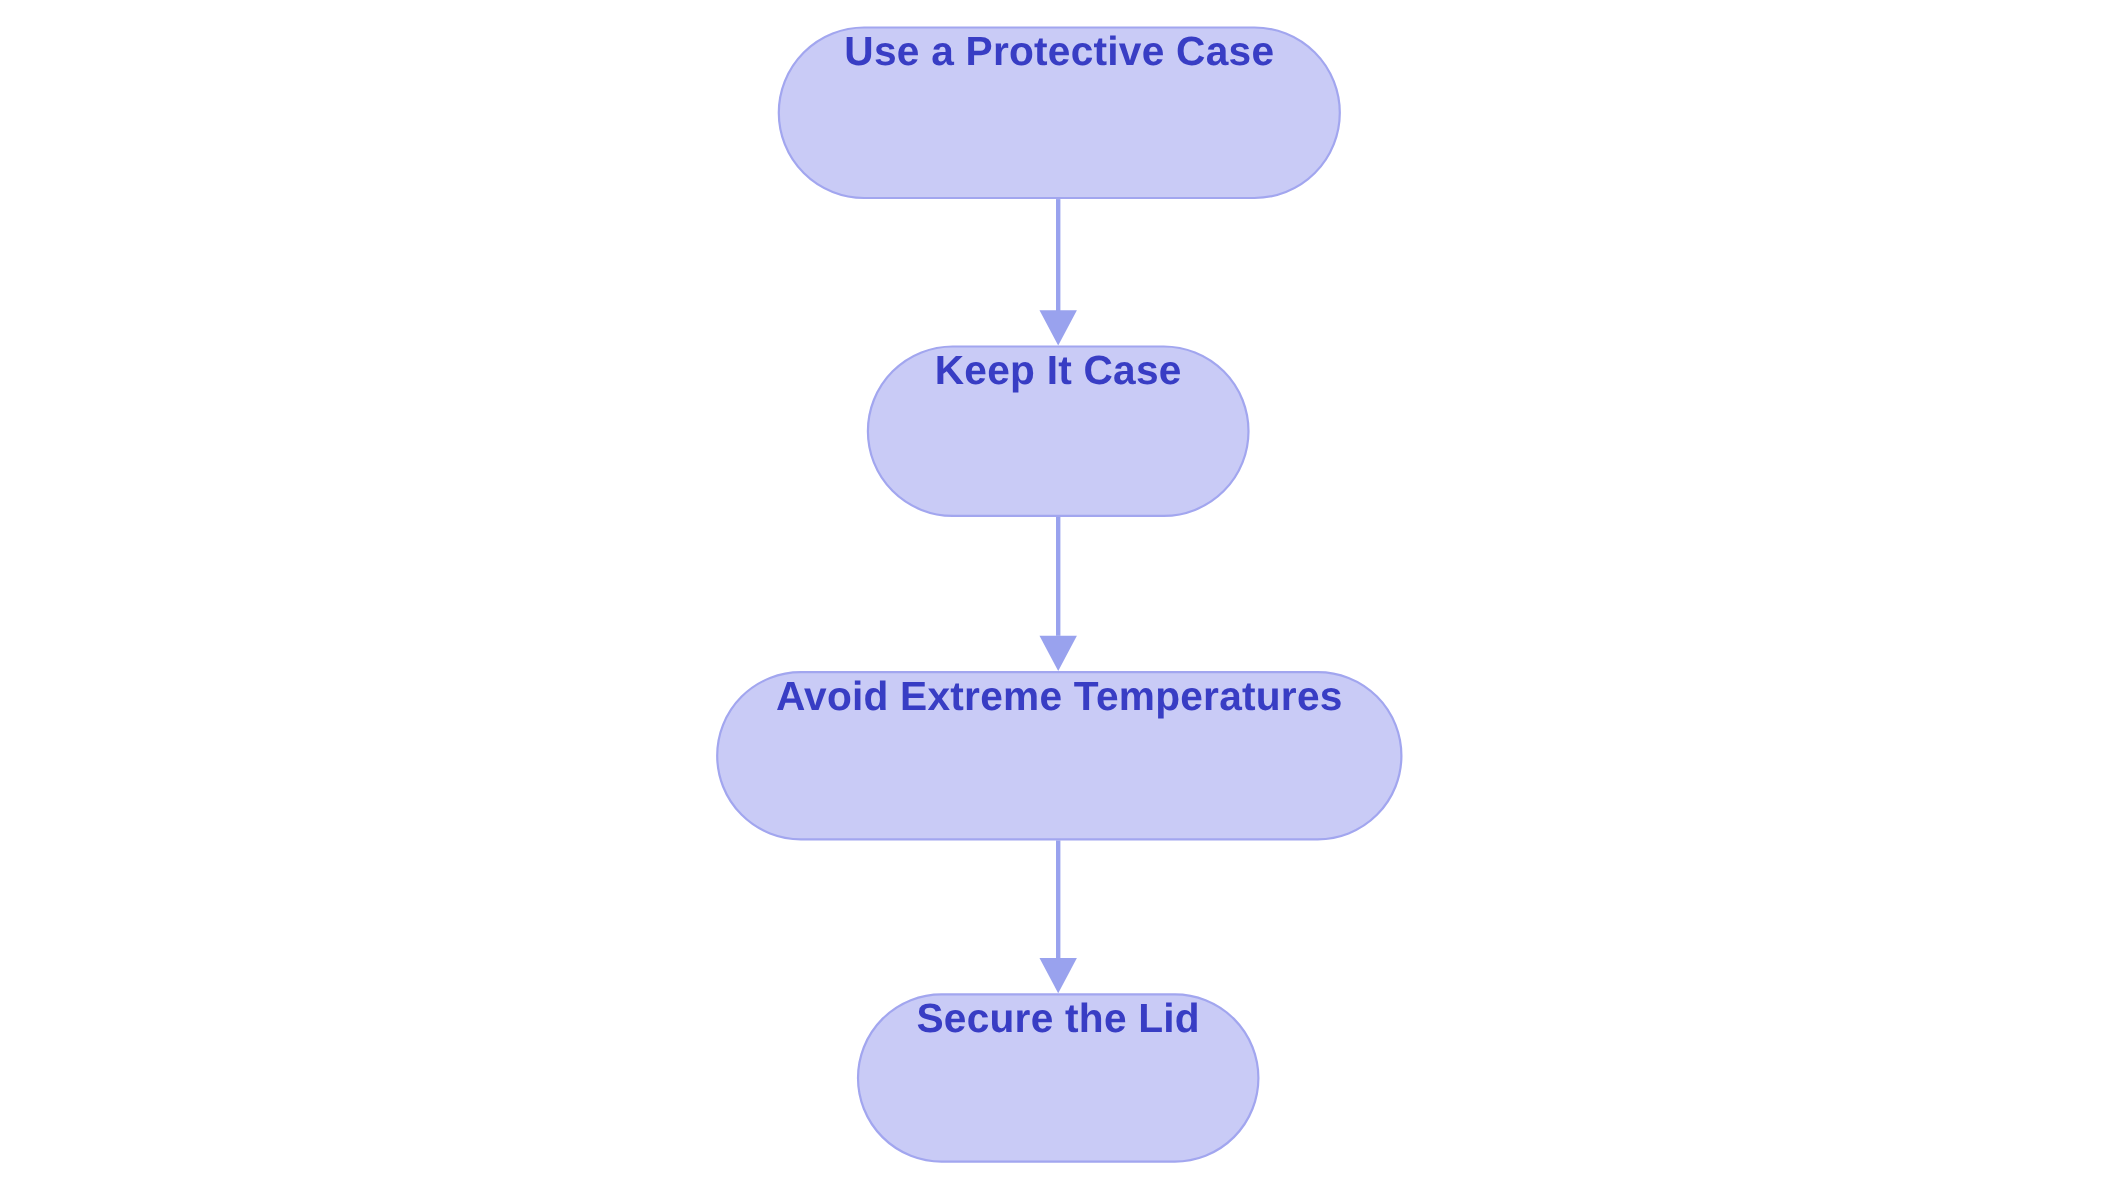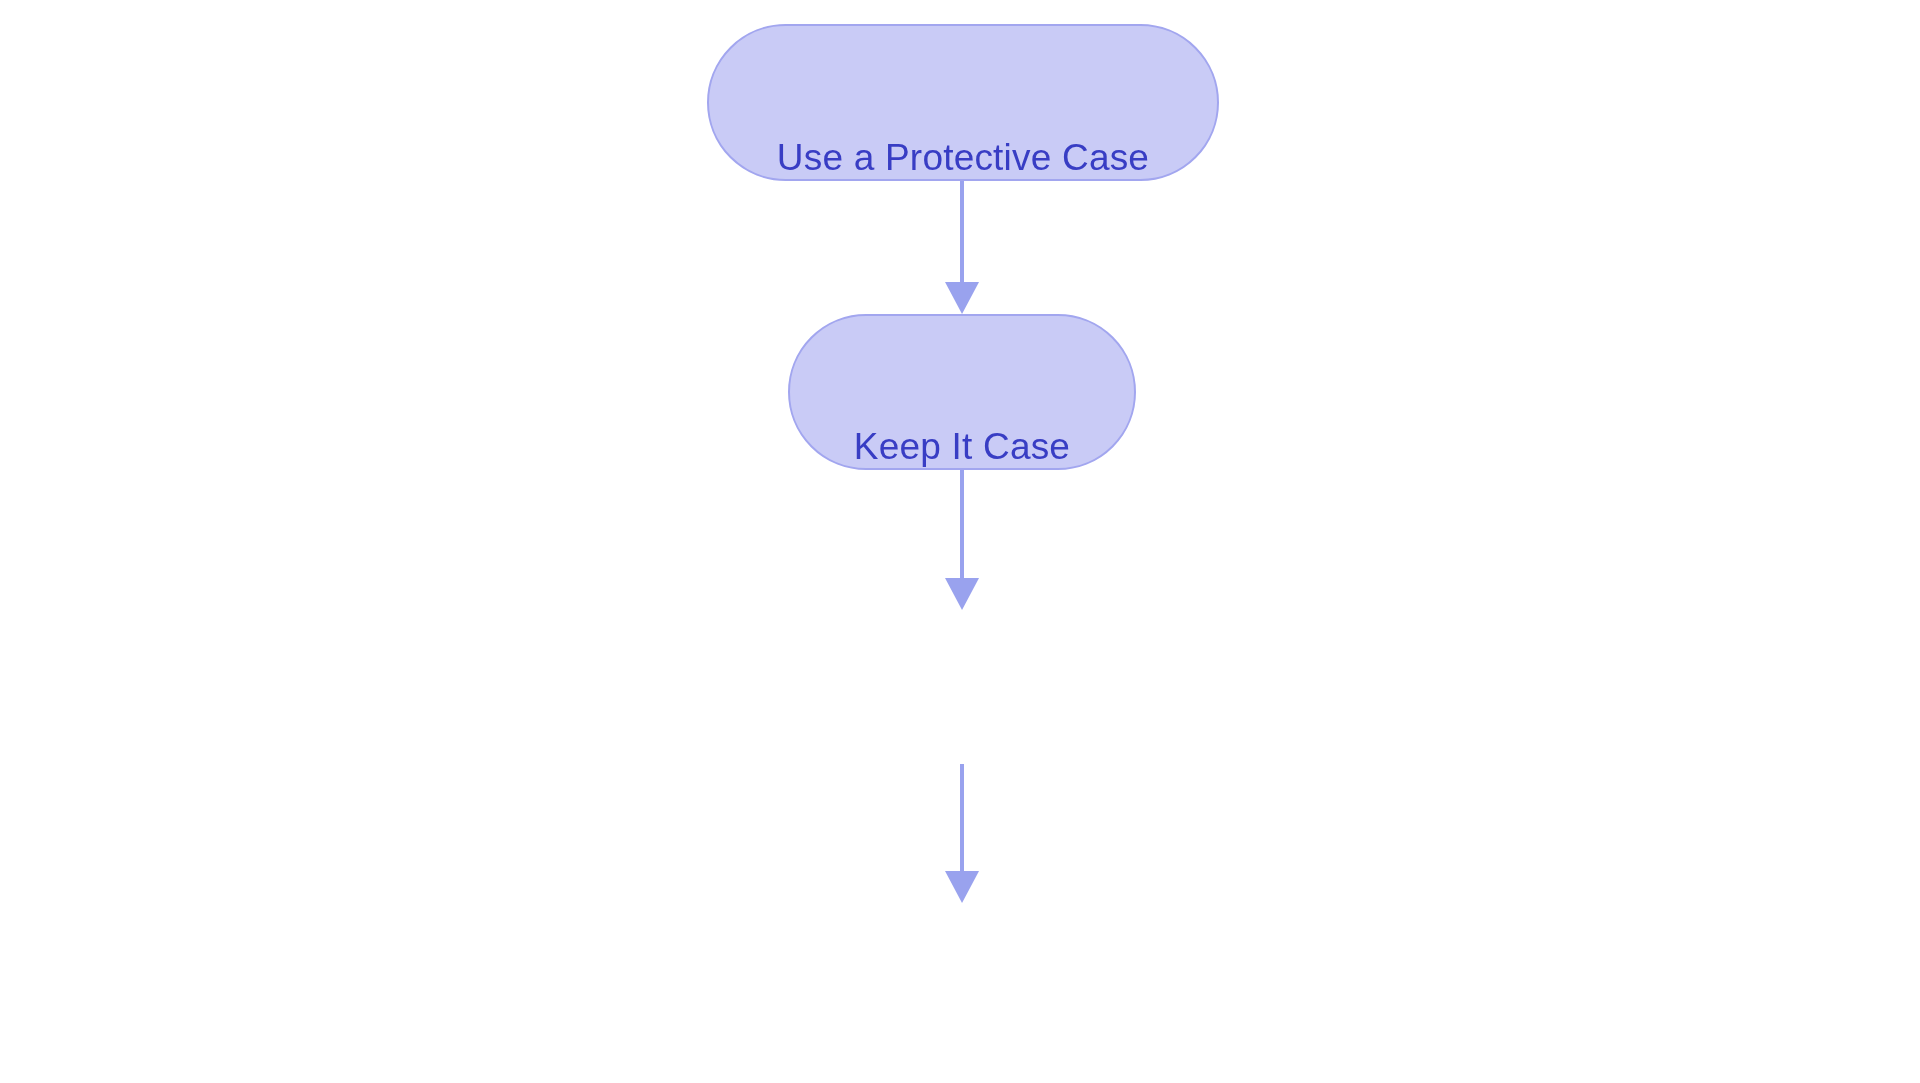--- a/index.html
+++ b/index.html
@@ -19,28 +19,28 @@
   }
   .canvas {
     position: relative;
     width: 1920px;
     height: 1083px;
     background: var(--bg);
   }
   .node {
     position: absolute;
     display: flex;
-    align-items: flex-end;
+    align-items: flex-start;
     justify-content: center;
     background: var(--node-fill);
     border: 2.5px solid var(--node-border);
     border-radius: 80px;
     color: var(--node-text);
     font-size: 37px;
-    font-weight: 400;
+    font-weight: 700;
     letter-spacing: 0.2px;
     white-space: nowrap;
     text-align: center;
   }
   .node-1 { left: 707px; top: 24px;  width: 512px; height: 157px; }
   .node-2 { left: 788px; top: 314px; width: 348px; height: 156px; }
   .node-3 { left: 651px; top: 610px; width: 624px; height: 154px; }
   .node-4 { left: 779px; top: 903px; width: 366px; height: 154px; }
 
   .edge { position: absolute; }
@@ -82,20 +82,26 @@
 
   <div class="node node-2">
     <span>Keep It Case</span>
   </div>
 
   <div class="edge edge-2">
     <div class="shaft"></div>
     <div class="head"></div>
   </div>
 
+  <div class="node node-3">
+    <span>Avoid Extreme Temperatures</span>
+  </div>
 
   <div class="edge edge-3">
     <div class="shaft"></div>
     <div class="head"></div>
   </div>
 
+  <div class="node node-4">
+    <span>Secure the Lid</span>
+  </div>
 
 </div>
 
 </body></html>

